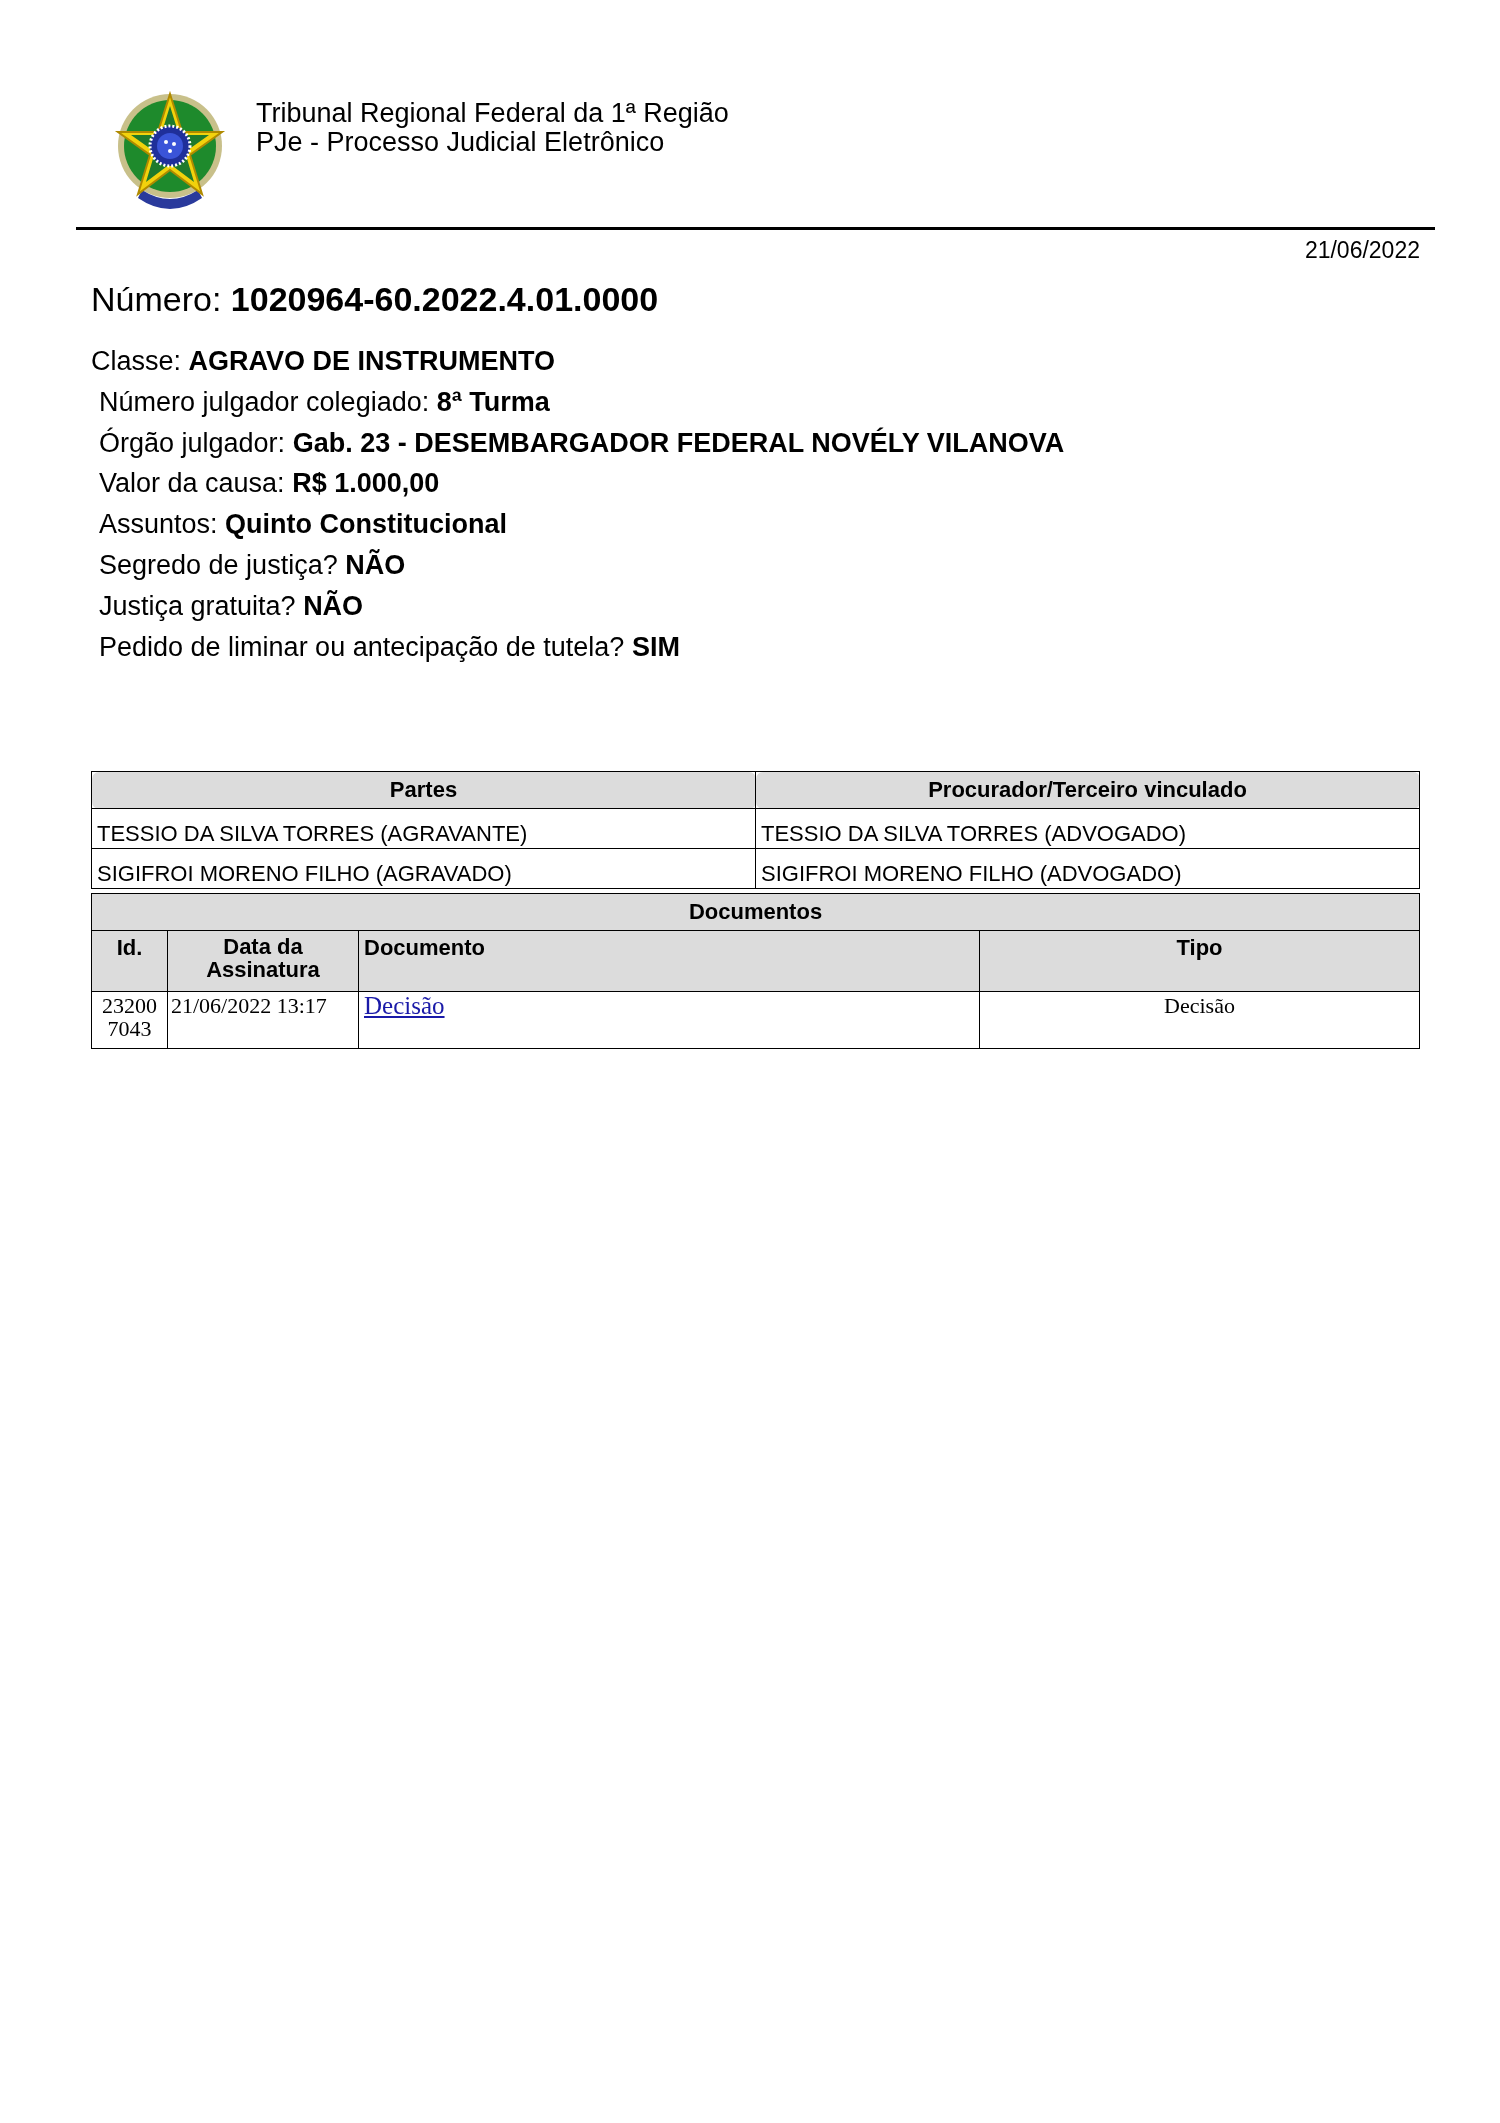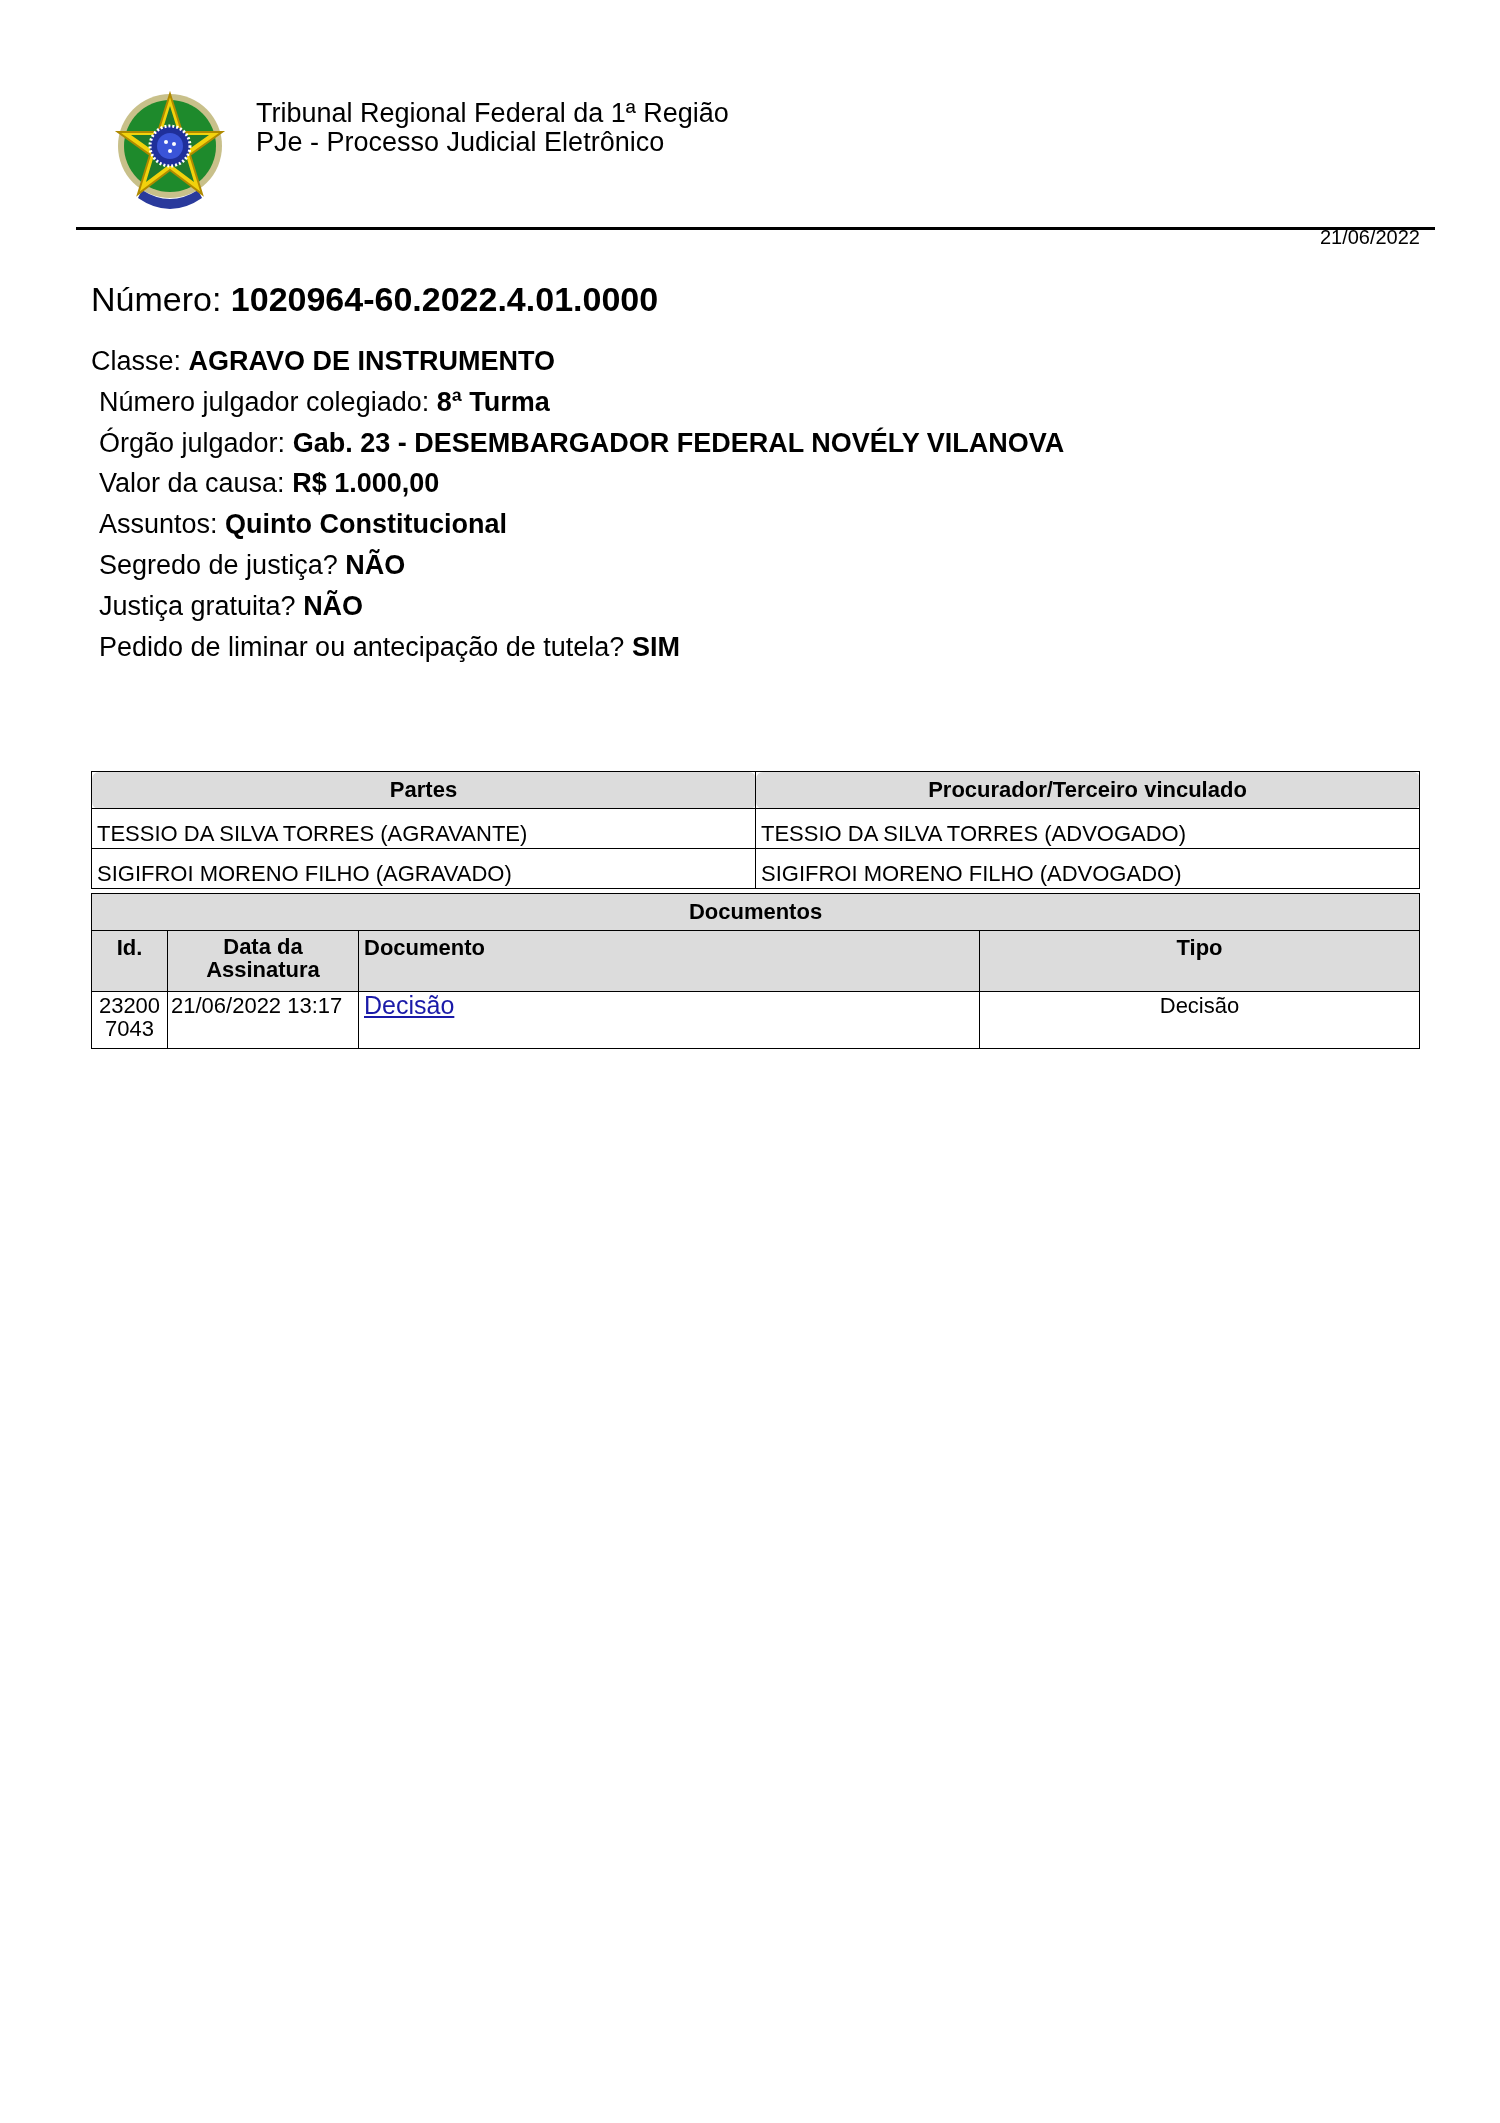--- a/index.html
+++ b/index.html
@@ -1,36 +1,36 @@
 <!DOCTYPE html>
 <html><head>
 <meta charset="utf-8">
 <style>
   html,body{margin:0;padding:0;background:#fff;}
   body{width:1500px;height:2123px;position:relative;font-family:"Liberation Sans",sans-serif;color:#000;overflow:hidden;}
   .logo{position:absolute;left:108px;top:88px;width:124px;height:132px;}
   .hdr{position:absolute;left:256px;top:99px;font-size:27px;line-height:29px;}
   .rule{position:absolute;left:76px;top:227px;width:1359px;height:3px;background:#000;}
-  .date{position:absolute;right:80px;top:226px;font-size:20px;}
+  .date{position:absolute;right:80px;top:237px;font-size:23px;}
   .numero{position:absolute;left:91px;top:280px;font-size:34px;}
   .numero b{font-weight:bold;}
   .fields{position:absolute;left:91px;top:344px;font-size:27px;}
   .field{height:40.8px;line-height:34px;white-space:nowrap;}
   .field.ind{padding-left:8px;}
   b{font-weight:bold;}
   table{border-collapse:collapse;position:absolute;left:91px;width:1329px;font-size:22px;}
   td,th{border:1.5px solid #000;padding:0 5px;}
   th{background:#dcdcdc;font-weight:bold;}
   .partes{top:771px;}
   .partes th{height:36px;text-align:center;border-radius:7px;}
   .partes td{height:38px;font-weight:normal;vertical-align:bottom;padding-bottom:1px;}
   .docs{top:893px;}
   .docs th.title{height:36px;text-align:center;}
   .docs th.col{height:56px;vertical-align:top;padding-top:4px;}
-  .docs td{height:54px;vertical-align:top;padding-top:2px;line-height:23px;}
+  .docs td{height:54px;vertical-align:top;padding-top:2px;line-height:23px;font-family:Liberation Serif, serif;}
   a.doclink{color:#1a1aa8;text-decoration:underline;font-size:25px;}
 </style>
 </head>
 <body>
 
 <div class="logo">
   <svg width="124" height="132" viewBox="0 0 124 132">
     <circle cx="62" cy="58" r="52" fill="#c8c08a"></circle>
     <circle cx="62" cy="58" r="46" fill="#1e8a2c"></circle>
     <path d="M30 110 Q62 132 94 110 L90 102 Q62 120 34 102 Z" fill="#2a3a9c"></path>

